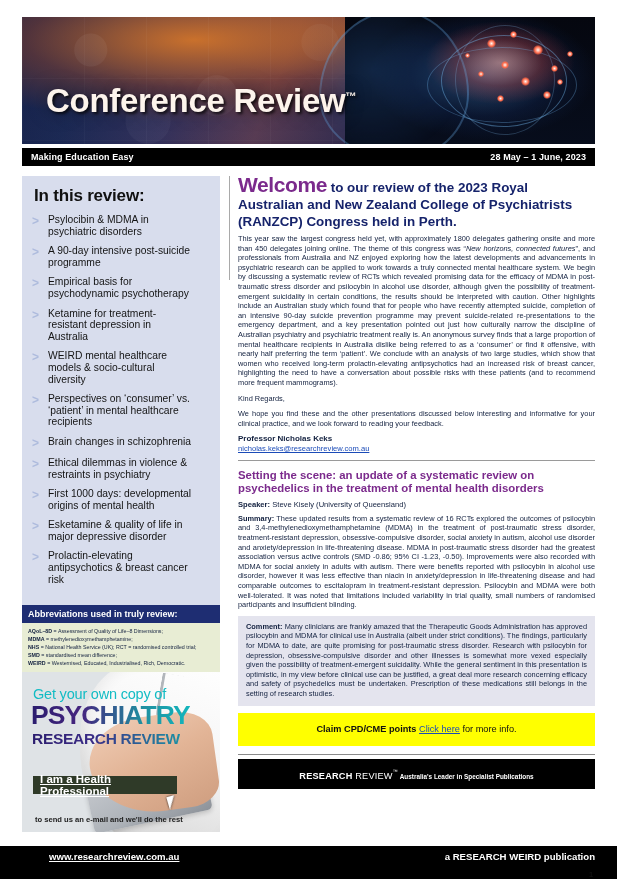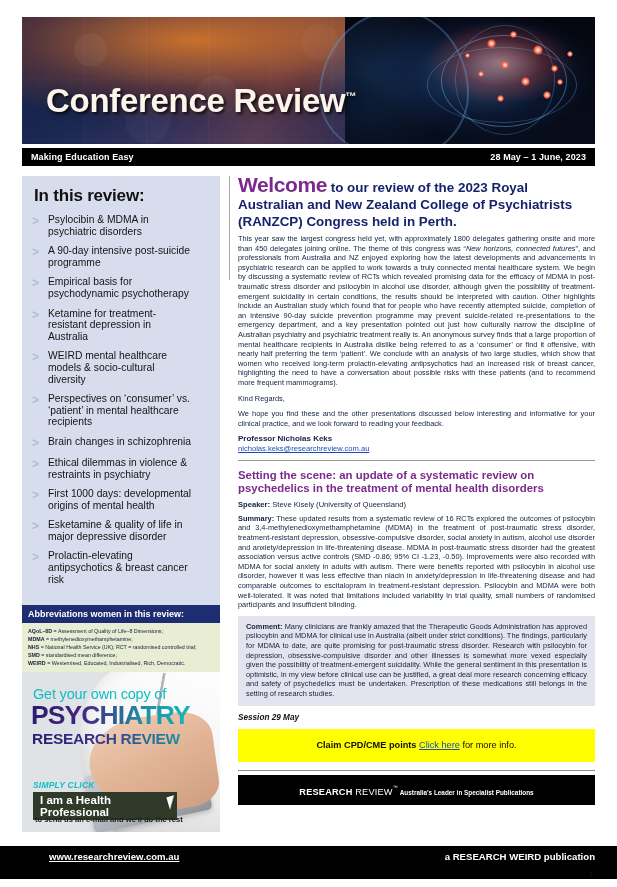--- a/index.html
+++ b/index.html
@@ -168,25 +168,25 @@
     font-size: 15.5px; font-weight: bold; letter-spacing: -0.3px;
     background: linear-gradient(90deg, #2b1d6e 0%, #3a2b86 40%, #1d8fa4 100%);
     -webkit-background-clip: text; background-clip: text; color: transparent;
   }
   .ad-simply {
     position: absolute; left: 11px; top: 108px;
     font-size: 8.5px; font-weight: bold; font-style: italic; color: #12bcc4;
     letter-spacing: .2px;
   }
   .ad-btn {
-    position: absolute; left: 11px; top: 120px;
-    width: 144px; height: 28px;
+    position: absolute; left: 11px; top: 104px;
+    width: 144px; height: 18px;
     background: #2f3a28;
     color: #fff; font-size: 11.5px; font-weight: bold;
-    display: flex; align-items: center; padding-left: 7px;
+    display: flex; align-items: center; padding-left: 7px; text-decoration: underline;
   }
   .ad-cursor {
     position: absolute; left: 146px; top: 124px;
     width: 0; height: 0;
     border-left: 8px solid #ffffff;
     border-bottom: 13px solid transparent;
     transform: rotate(-16deg);
     filter: drop-shadow(0 0 1px #1a1a1a);
   }
   .ad-foot {
@@ -361,21 +361,21 @@
       <div class="toc-item">
         <span class="chev">&gt;</span>
         <span class="txt">Esketamine &amp; quality of life in major depressive disorder</span>
       </div>
       <div class="toc-item">
         <span class="chev">&gt;</span>
         <span class="txt">Prolactin-elevating antipsychotics &amp; breast cancer risk</span>
       </div>
     </div>
 
-    <div class="abbr-head">Abbreviations women in this review:</div>
+    <div class="abbr-head">Abbreviations used in truly review:</div>
     <div class="abbr-body">
       <div><b>AQoL–8D</b><span> = Assessment of Quality of Life–8 Dimensions;</span></div>
       <div><b>MDMA</b><span> = methylenedioxymethamphetamine;</span></div>
       <div><b>NHS</b><span> = National Health Service (UK); RCT = randomised controlled trial;</span></div>
       <div><b>SMD</b><span> = standardised mean difference;</span></div>
       <div><b>WEIRD</b><span> = Westernised, Educated, Industrialised, Rich, Democratic.</span></div>
     </div>
   </div>
 
   <div class="ad">
@@ -414,21 +414,20 @@
     <div class="sec-head">Setting the scene: an update of a systematic review on psychedelics in the treatment of mental health disorders</div>
 
     <p class="speaker"><b class="lbl">Speaker:</b><span> Steve Kisely (University of Queensland)</span></p>
 
     <p class="body"><b class="lbl">Summary:</b><span> These updated results from a systematic review of 16 RCTs explored the outcomes of psilocybin and 3,4-methylenedioxymethamphetamine (MDMA) in the treatment of post-traumatic stress disorder, treatment-resistant depression, obsessive-compulsive disorder, social anxiety in autism, alcohol use disorder and anxiety/depression in life-threatening disease. MDMA in post-traumatic stress disorder had the greatest association versus active controls (SMD -0.86; 95% CI -1.23, -0.50). Improvements were also recorded with MDMA for social anxiety in adults with autism. There were benefits reported with psilocybin in alcohol use disorder, however it was less effective than niacin in anxiety/depression in life-threatening disease and had comparable outcomes to escitalopram in treatment-resistant depression. Psilocybin and MDMA were both well-tolerated. It was noted that limitations included variability in trial quality, small numbers of randomised participants and insufficient blinding.</span></p>
 
     <div class="comment">
       <p><b class="lbl">Comment:</b><span> Many clinicians are frankly amazed that the Therapeutic Goods Administration has approved psilocybin and MDMA for clinical use in Australia (albeit under strict conditions). The findings, particularly for MDMA to date, are quite promising for post-traumatic stress disorder. Research with psilocybin for depression, obsessive-compulsive disorder and other illnesses is somewhat more vexed especially given the possibility of treatment-emergent suicidality. While the general sentiment in this presentation is optimistic, in my view before clinical use can be justified, a great deal more research concerning efficacy and safety of psychedelics must be undertaken. Prescription of these medications still belongs in the setting of research studies.</span></p>
     </div>
 
-    <div class="session">Session 29 May</div>
 
     <div class="cpd">
       <span><b>Claim CPD/CME points </b><a href="#">Click here</a><span> for more info.</span></span>
     </div>
 
     <hr class="rr-sep">
 
     <div class="rr-bar">
       <span><span class="rr1">RESEARCH</span><span class="rr2"> REVIEW</span><span class="rr-tm">™</span><span class="rr3">Australia's Leader in Specialist Publications</span></span>
     </div>

